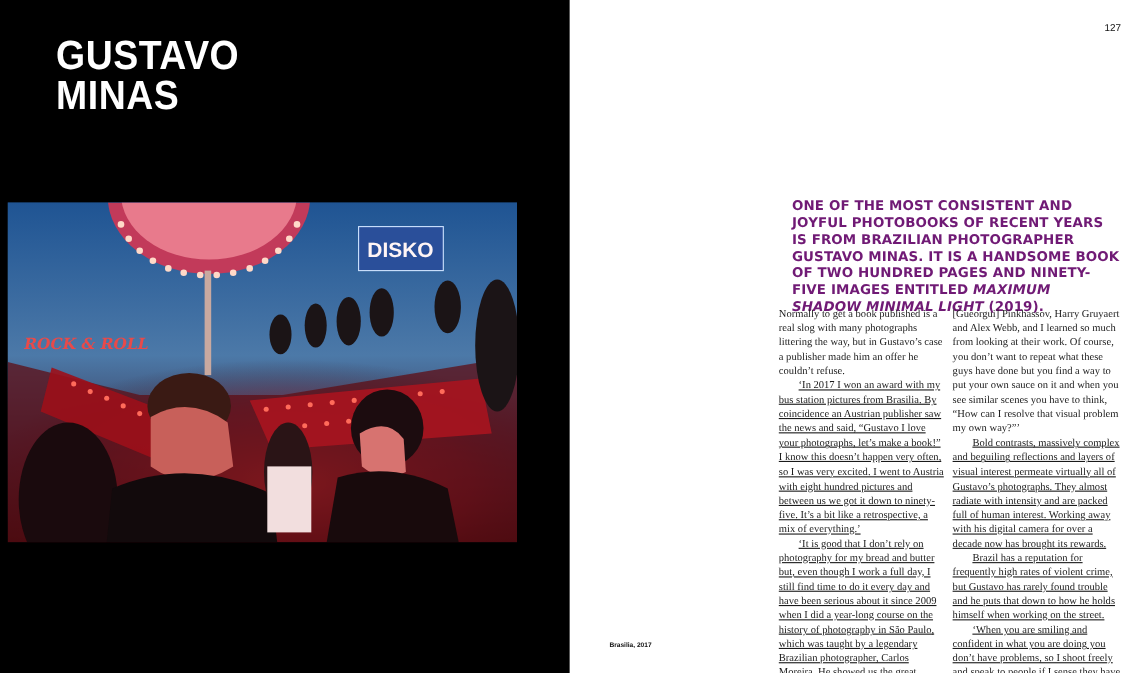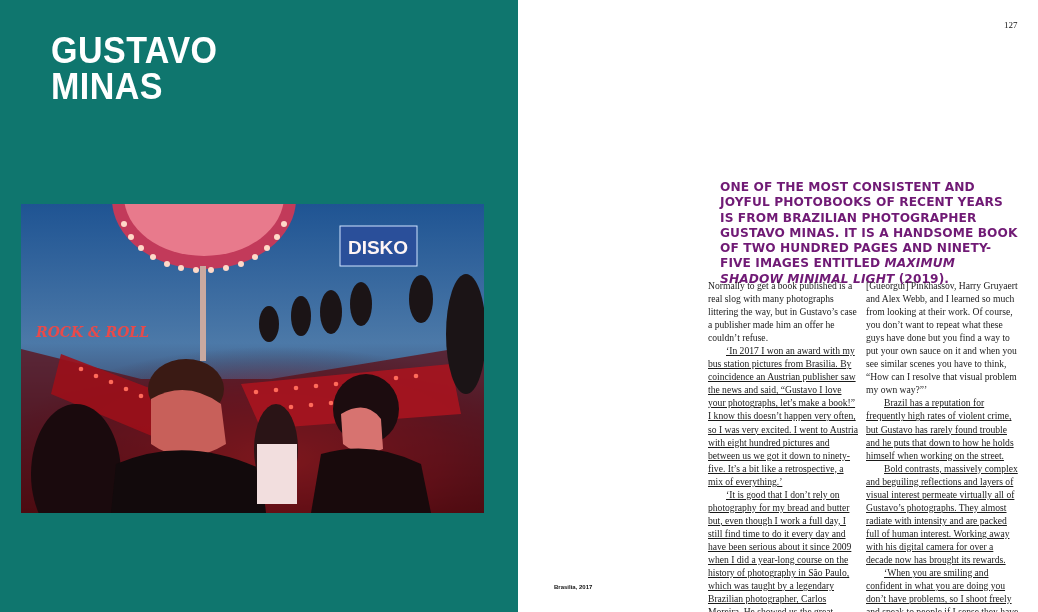--- a/index.html
+++ b/index.html
@@ -3,53 +3,52 @@
 <meta charset="utf-8">
 <style>
   html, body { margin: 0; padding: 0; }
   body {
     width: 1038px; height: 612px; position: relative; overflow: hidden;
     background: #ffffff;
     font-family: "Liberation Serif", serif;
   }
   .page-left {
     position: absolute; left: 0; top: 0; width: 518px; height: 612px;
-    background: #0f766e;
+    background: #000000;
   }
   .page-right {
     position: absolute; left: 518px; top: 0; width: 520px; height: 612px;
     background: #ffffff;
   }
   .title {
     position: absolute; left: 51px; top: 33px;
     color: #ffffff;
     font-family: "Liberation Sans", sans-serif;
     font-weight: bold;
     font-size: 37px;
     line-height: 36px;
     letter-spacing: 0.5px;
     margin: 0;
     transform: scaleX(0.92); transform-origin: left top;
   }
   .title span { display: block; }
   .photo {
-    position: absolute; left: 21px; top: 184px; width: 463px; height: 309px;
+    position: absolute; left: 7px; top: 184px; width: 463px; height: 309px;
     overflow: hidden;
     background: linear-gradient(180deg, #1d4d86 0%, #2f6aa3 25%, #3b5f8a 45%, #5a1f2a 62%, #2a0b10 100%);
-    margin-top: 20px;
   }
   .photo svg { display: block; }
   .caption {
     position: absolute; left: 554px; top: 584px;
     font-family: "Liberation Sans", sans-serif;
     font-weight: bold; font-size: 6px; color: #111;
   }
   .page-number {
     position: absolute; left: 1004px; top: 20px;
-    font-family: Liberation Serif, serif;
+    font-family: Liberation Sans, sans-serif;
     font-size: 9px; color: #111;
   }
   .standfirst {
     position: absolute; left: 708px; top: 168px; width: 300px;
     font-family: "DejaVu Sans", sans-serif;
     font-weight: bold; font-size: 12.2px; line-height: 15.3px;
     color: #701a75; text-transform: uppercase; margin: 12px;
     letter-spacing: 0.1px;
   }
   .standfirst em { font-style: italic; }
@@ -174,16 +173,16 @@
 <p class="standfirst"><span>One of the most consistent and joyful photobooks of recent years is from Brazilian photographer Gustavo Minas. It is a handsome book of two hundred pages and ninety-five images entitled </span><em>Maximum Shadow Minimal Light</em><span> (2019).</span></p>
 
 <div class="col col-1">
   <p>Normally to get a book published is a real slog with many photographs littering the way, but in Gustavo’s case a publisher made him an offer he couldn’t refuse.</p>
   <p class="indent">‘In 2017 I won an award with my bus station pictures from Brasilia. By coincidence an Austrian publisher saw the news and said, “Gustavo I love your photographs, let’s make a book!” I know this doesn’t happen very often, so I was very excited. I went to Austria with eight hundred pictures and between us we got it down to ninety-five. It’s a bit like a retrospective, a mix of everything.’</p>
   <p class="indent">‘It is good that I don’t rely on photography for my bread and butter but, even though I work a full day, I still find time to do it every day and have been serious about it since 2009 when I did a year-long course on the history of photography in São Paulo, which was taught by a legendary Brazilian photographer, Carlos Moreira. He showed us the great colour work by the likes of</p>
 </div>
 
 <div class="col col-2">
   <p>[Gueorgui] Pinkhassov, Harry Gruyaert and Alex Webb, and I learned so much from looking at their work. Of course, you don’t want to repeat what these guys have done but you find a way to put your own sauce on it and when you see similar scenes you have to think, “How can I resolve that visual problem my own way?”’</p>
+  <p class="indent">Bold contrasts, massively complex and beguiling reflections and layers of visual interest permeate virtually all of Gustavo’s photographs. They almost radiate with intensity and are packed full of human interest. Working away with his digital camera for over a decade now has brought its rewards.</p>
   <p class="indent">Brazil has a reputation for frequently high rates of violent crime, but Gustavo has rarely found trouble and he puts that down to how he holds himself when working on the street.</p>
-  <p class="indent">Bold contrasts, massively complex and beguiling reflections and layers of visual interest permeate virtually all of Gustavo’s photographs. They almost radiate with intensity and are packed full of human interest. Working away with his digital camera for over a decade now has brought its rewards.</p>
   <p class="indent">‘When you are smiling and confident in what you are doing you don’t have problems, so I shoot freely and speak to people if I sense they have a problem with what I am doing. And of course, you have to be comfortable looking weird in front of people when you are lying down on the ground or crouching down for a shot. But</p>
 </div>
 
 </body></html>

